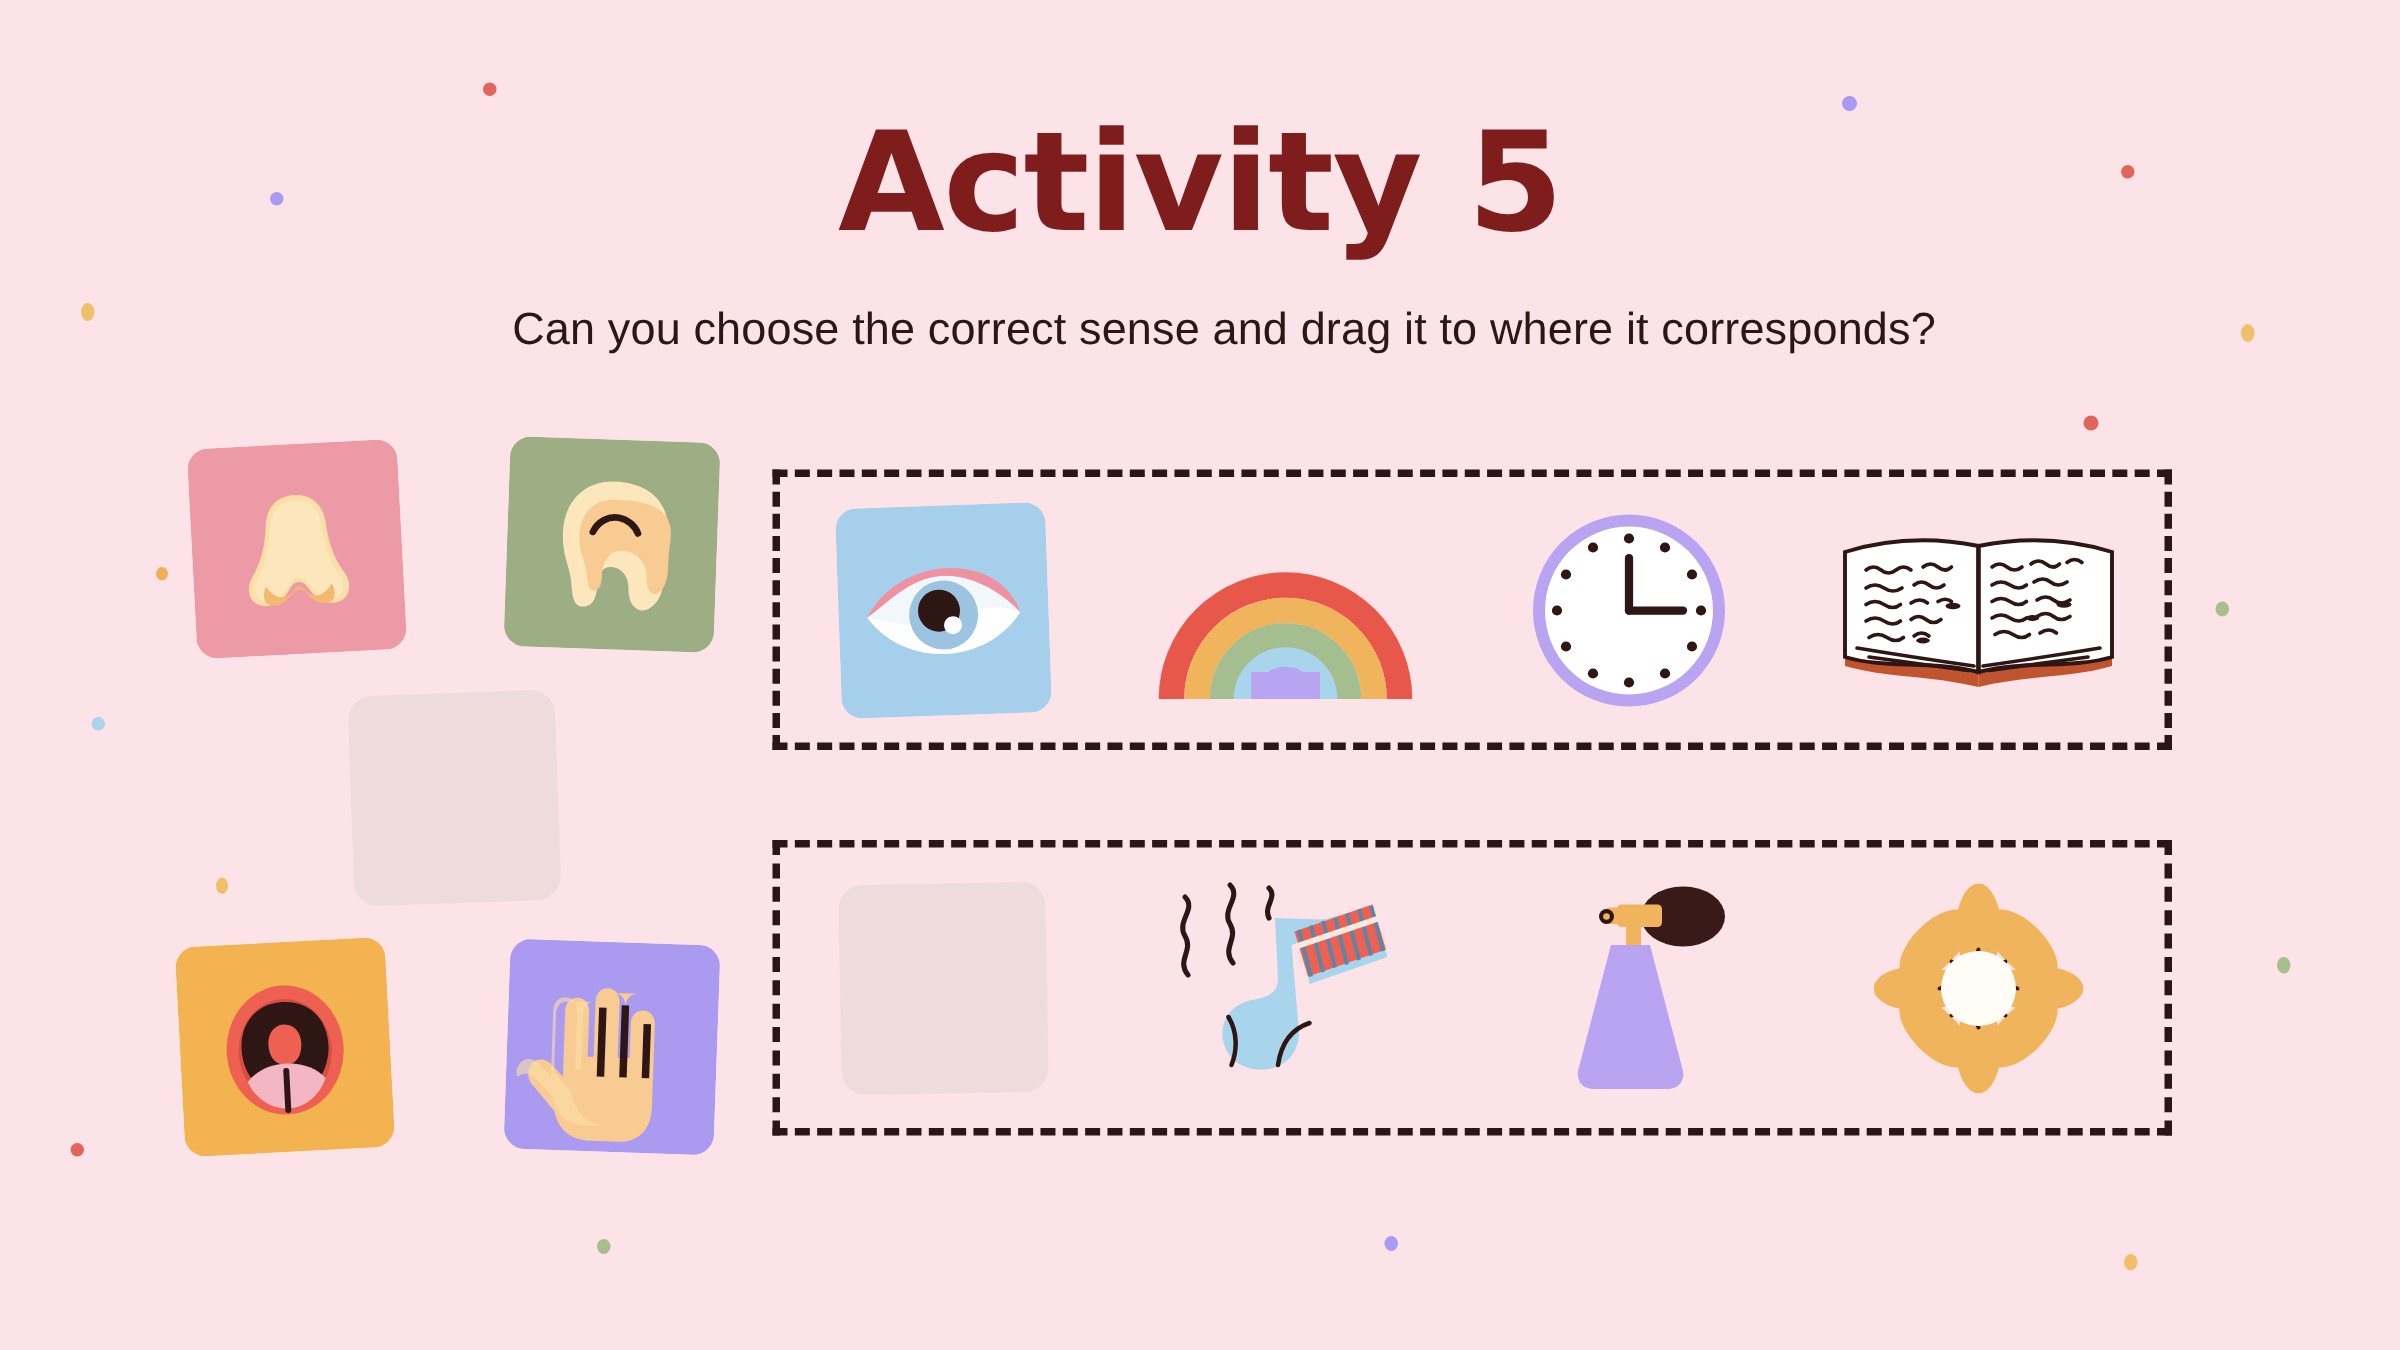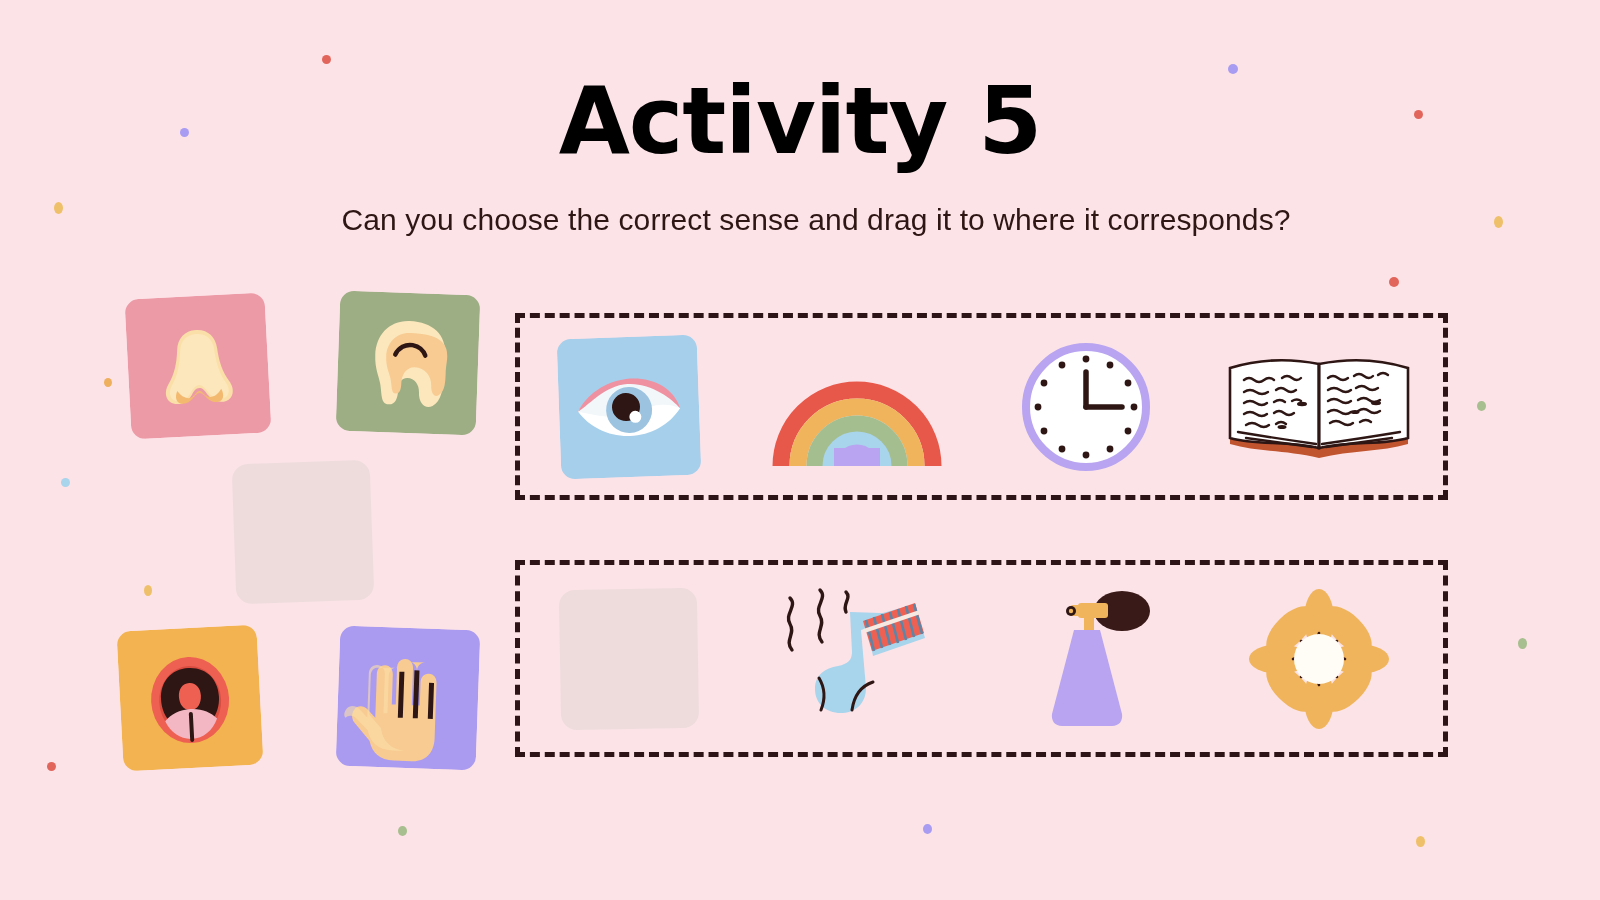--- a/index.html
+++ b/index.html
@@ -105,21 +105,21 @@
       <div class="confetti" style="left: 1477px; top: 401px; width: 9px; height: 10px; background: rgb(167, 190, 142);"></div>
       <div class="confetti" style="left: 61px; top: 478px; width: 9px; height: 9px; background: rgb(168, 212, 236);"></div>
       <div class="confetti" style="left: 144px; top: 585px; width: 8px; height: 11px; background: rgb(239, 192, 106);"></div>
       <div class="confetti" style="left: 1518px; top: 638px; width: 9px; height: 11px; background: rgb(167, 190, 142);"></div>
       <div class="confetti" style="left: 47px; top: 762px; width: 9px; height: 9px; background: rgb(226, 101, 92);"></div>
       <div class="confetti" style="left: 398px; top: 826px; width: 9px; height: 10px; background: rgb(167, 190, 142);"></div>
       <div class="confetti" style="left: 923px; top: 824px; width: 9px; height: 10px; background: rgb(168, 155, 242);"></div>
       <div class="confetti" style="left: 1416px; top: 836px; width: 9px; height: 11px; background: rgb(239, 192, 106);"></div>
     </div>
 
-  <div id="page-title" style="color: #000000;">Activity 5</div>
+  <div id="page-title" style="color: #7f1d1d;">Activity 5</div>
   <div id="page-subtitle" style="color: rgb(46, 22, 20); margin-left: 16px;">Can you choose the correct sense and drag it to where it corresponds?</div>
 
   <div class="sense-card" style="left:128px; top:296px; transform:rotate(-3deg);">
     <svg viewBox="0 0 140 140">
       <rect x="0" y="0" width="140" height="140" rx="14" fill="#ED9AA7"></rect>
       <path d="M70 34c-12 0-19 8-20 19-1 13-4 24-10 33-7 10-3 21 8 21 7 0 11-4 14-8 3-5 5-7 8-7s5 2 8 7c3 4 7 8 14 8 11 0 15-11 8-21-6-9-9-20-10-33-1-11-8-19-20-19z" fill="#FADFA8"></path>
       <path d="M70 38c-10 0-16 6-17 16-1 13-4 25-10 34-5 8-2 16 6 16 5 0 9-3 12-7 3-5 6-8 9-8s6 3 9 8c3 4 7 7 12 7 8 0 11-8 6-16-6-9-9-21-10-34-1-10-7-16-17-16z" fill="#FCE7BC"></path>
       <path d="M48 94c4 6 9 9 14 7 4-2 5-6 8-6s4 4 8 6c5 2 10-1 14-7 3 6 2 13-5 13-6 0-9-4-12-7-2-2-3-3-5-3s-3 1-5 3c-3 3-6 7-12 7-7 0-8-7-5-13z" fill="#F3B96F"></path>
     </svg>
   </div>

